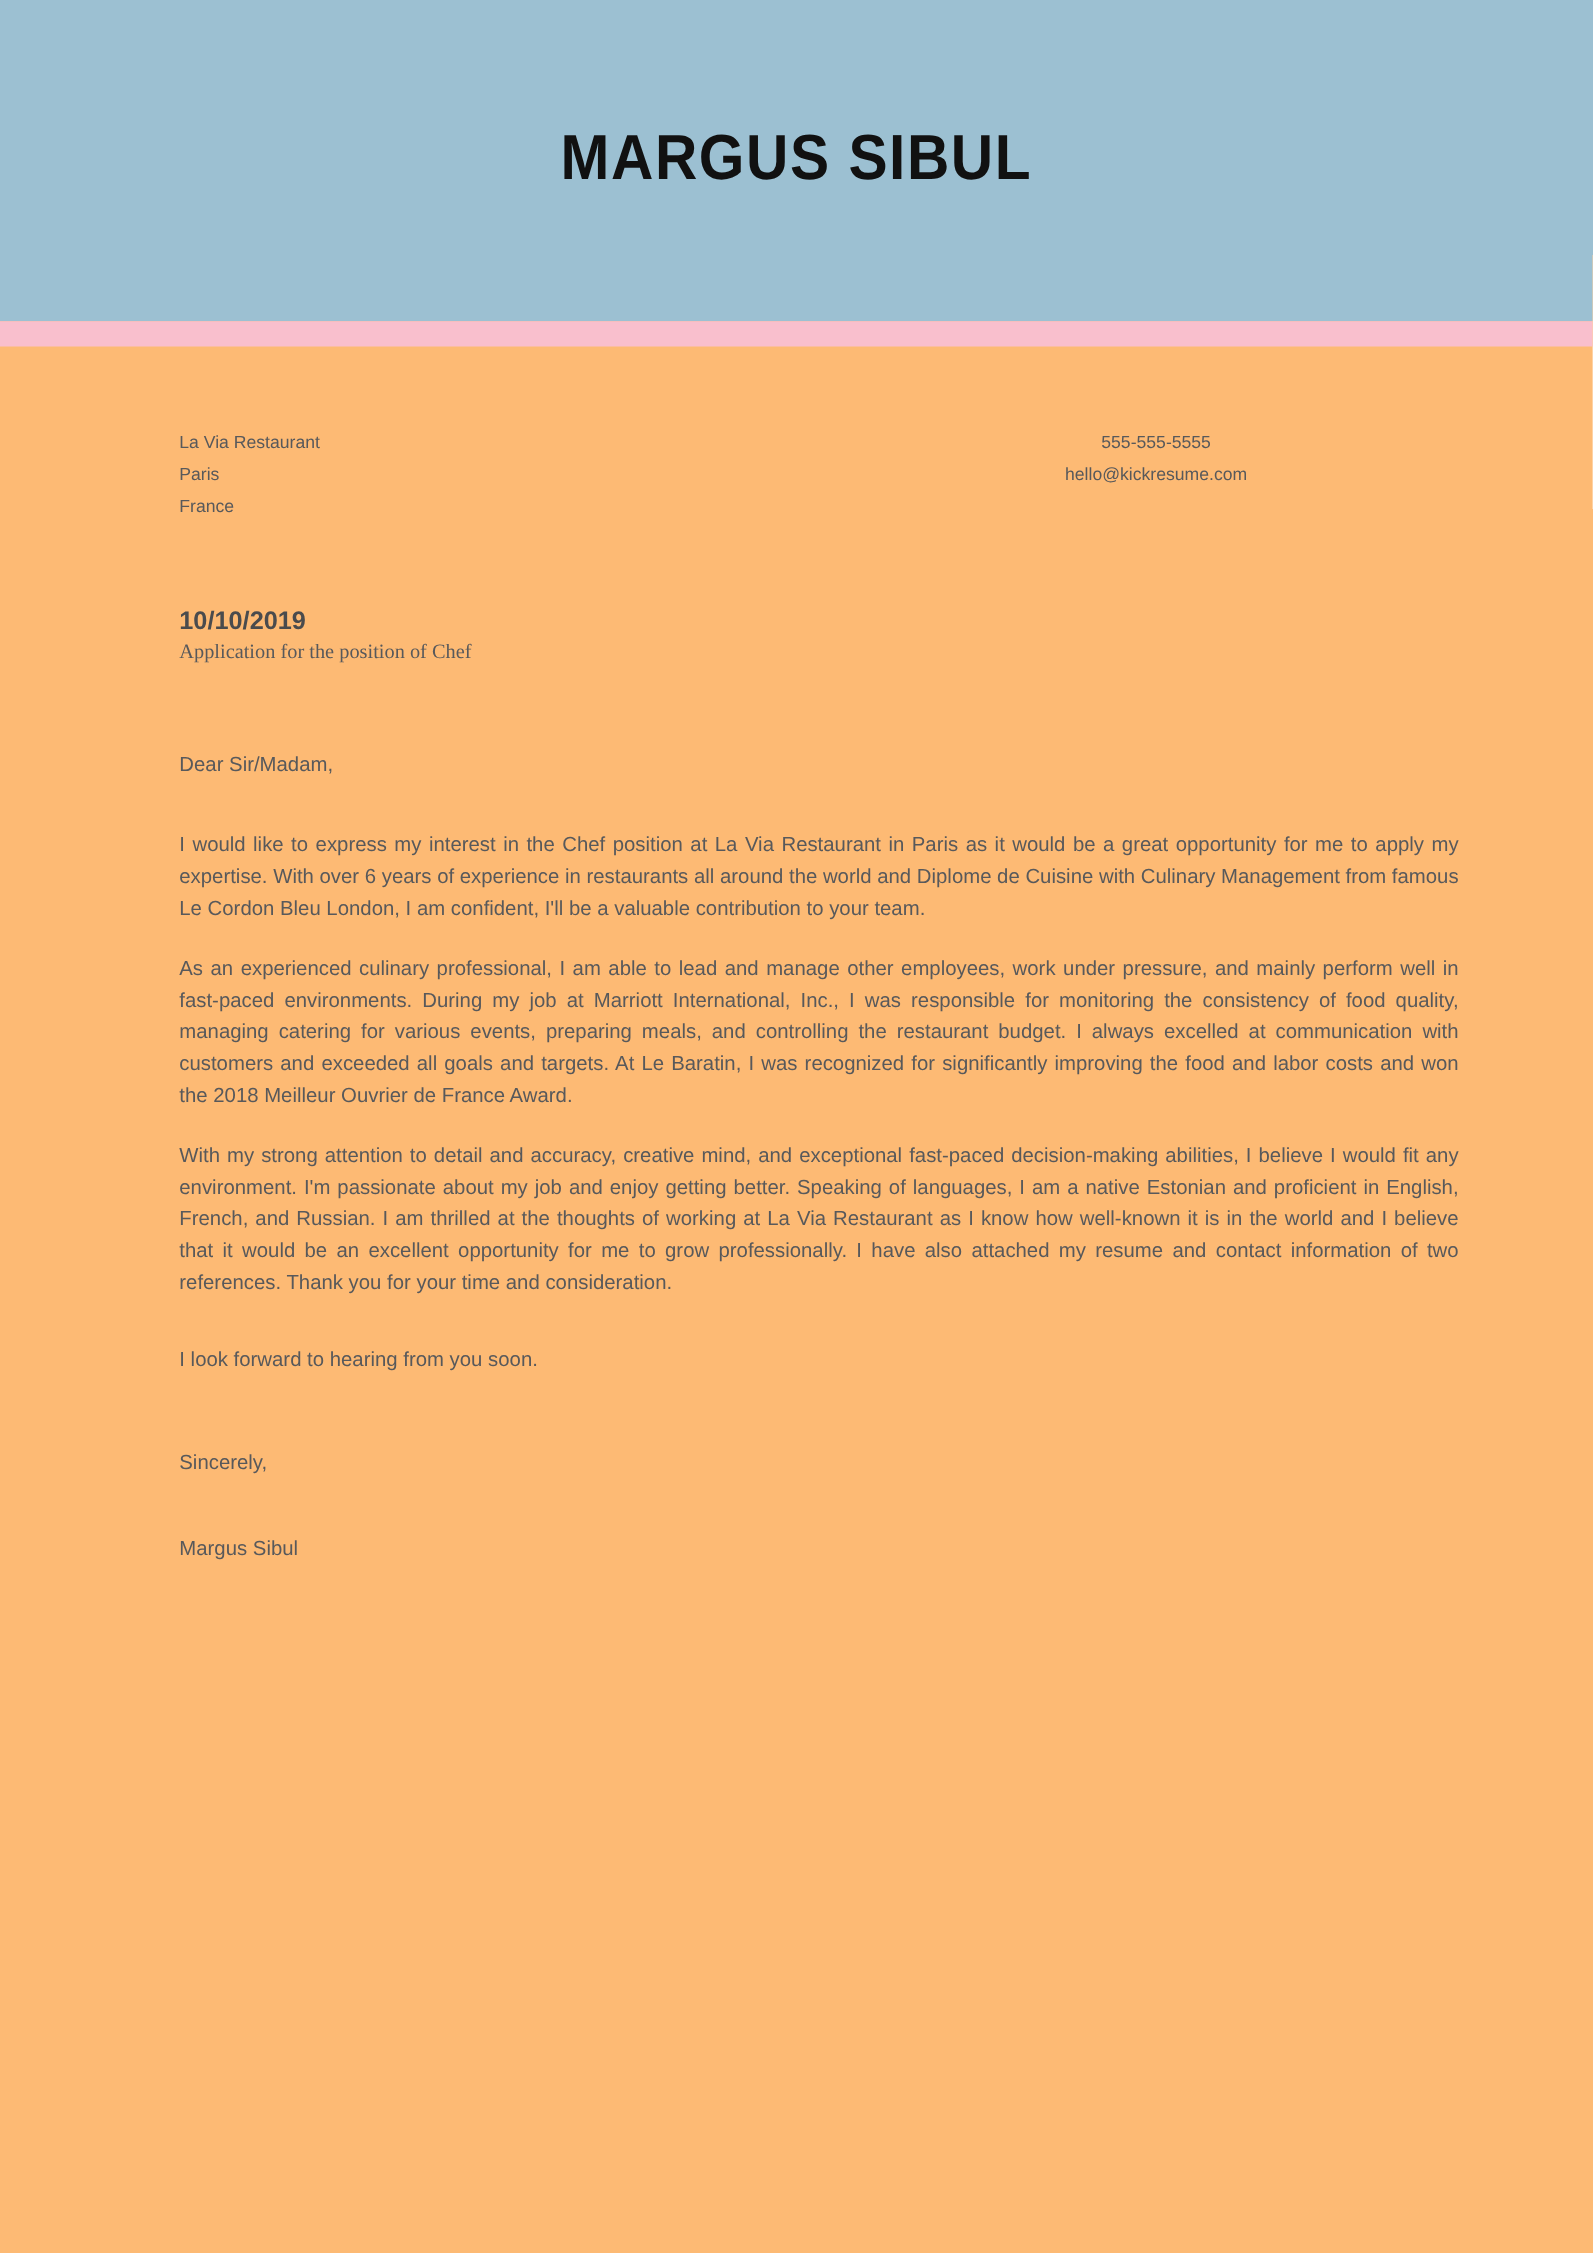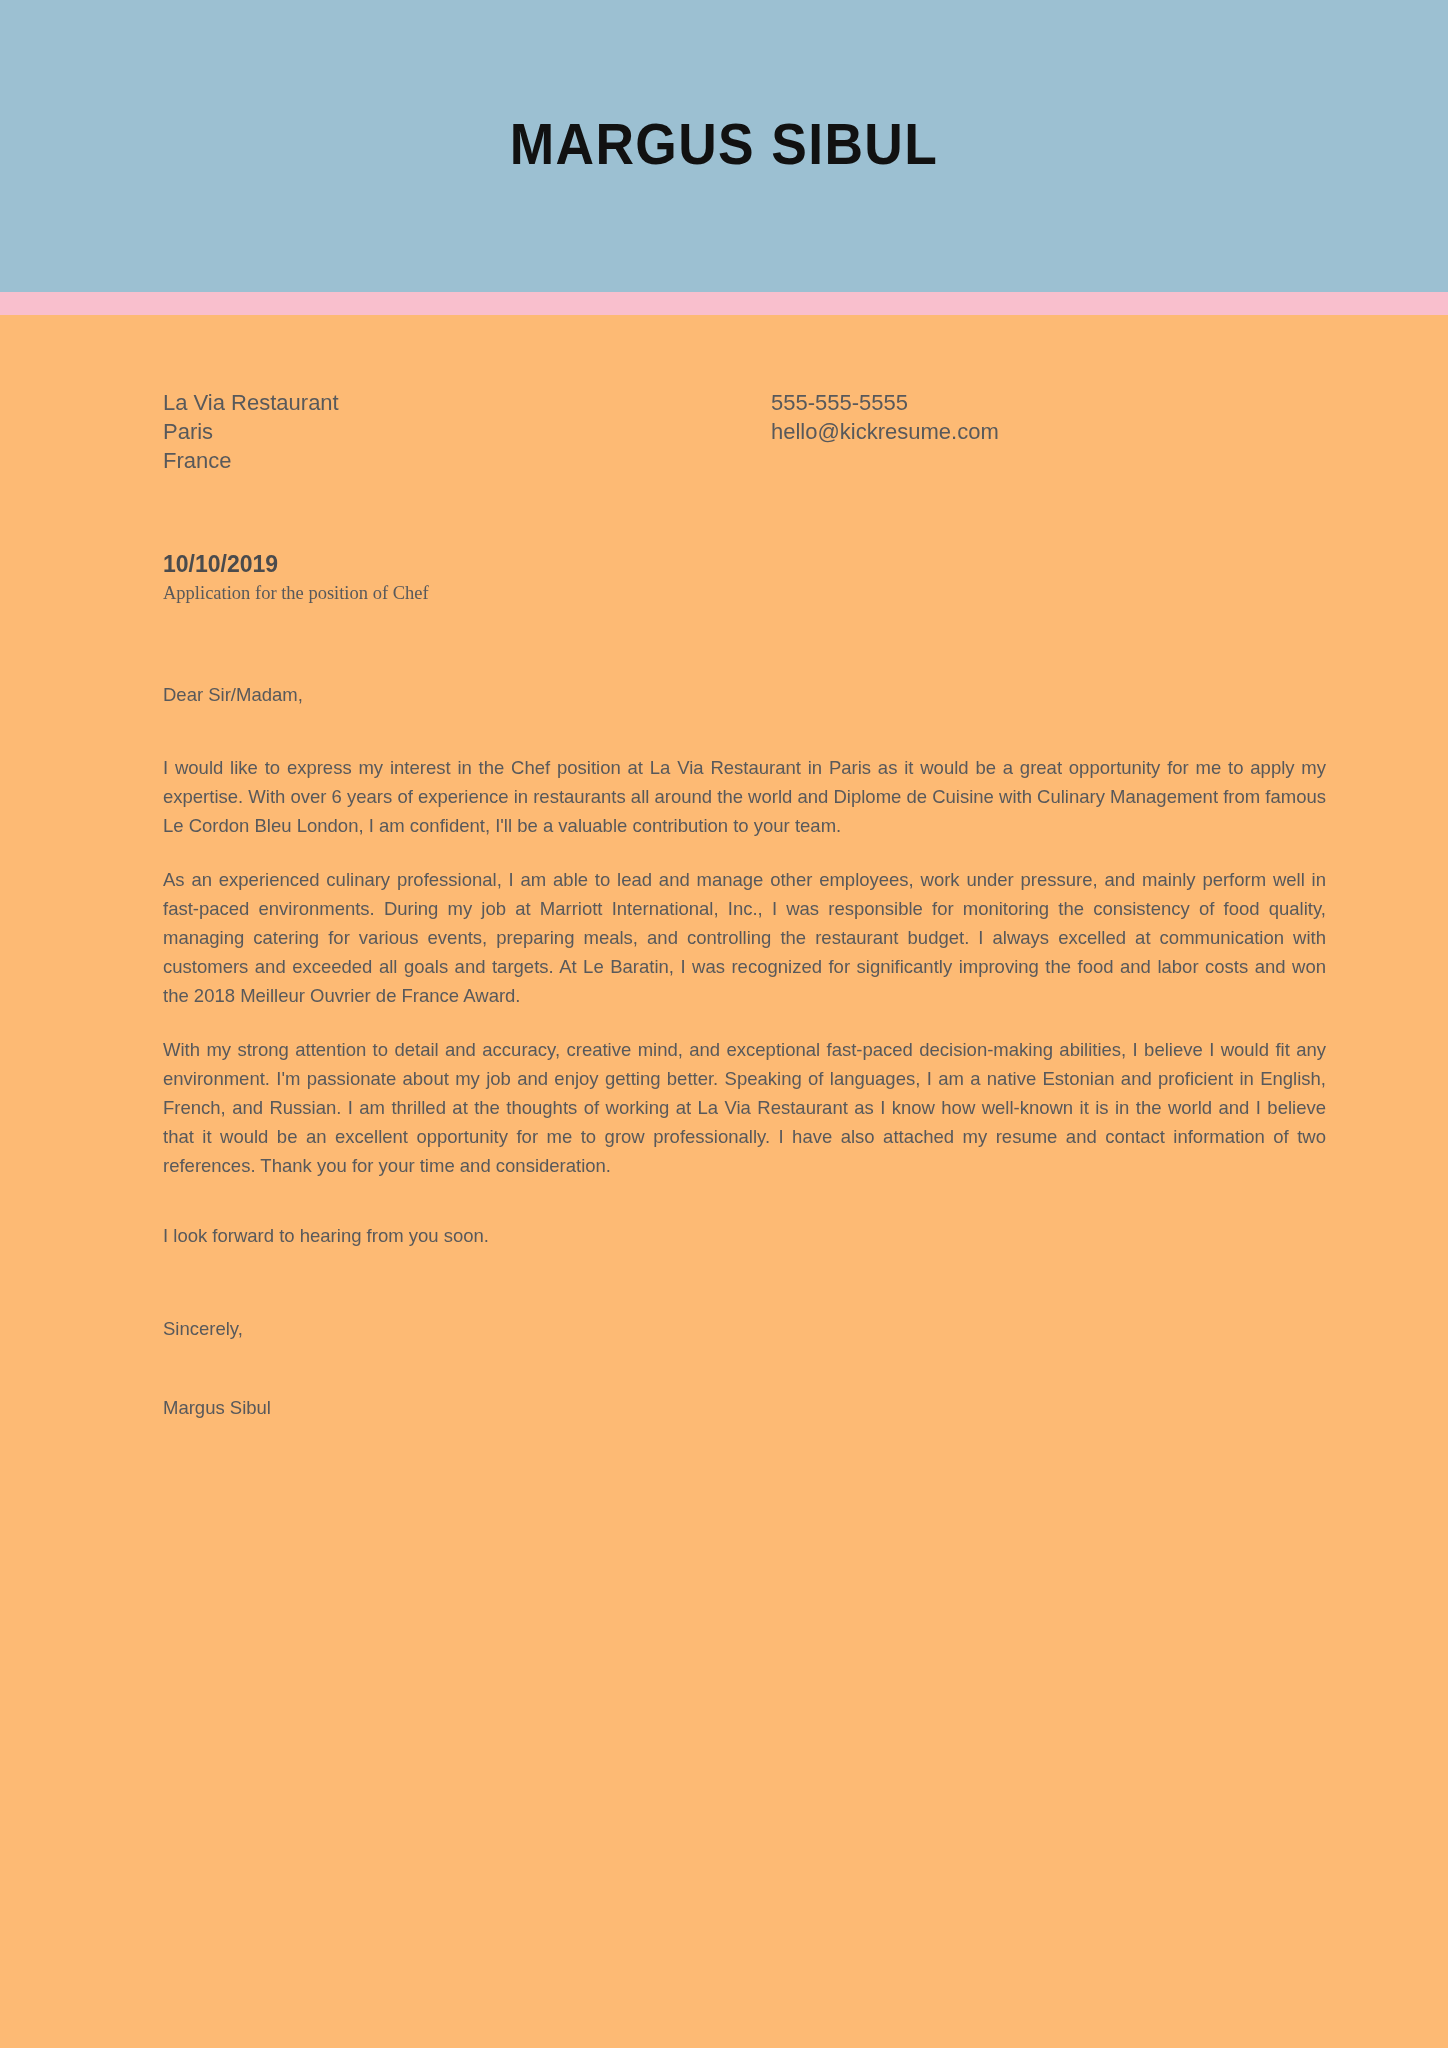--- a/index.html
+++ b/index.html
@@ -64,23 +64,23 @@
     color: #58595B;
     font-size: 18.5px;
     line-height: 1.45;
   }
 
   .addr-row {
     display: flex;
     margin-top: 73px;
   }
   .addr-col-left { width: 608px; }
-  .addr-col-right { width: 560px; }
+  .addr-col-right { width: 560px; text-align: center; }
   .addr-line {
-    font-size: 22px;
+    font-size: 16px;
     line-height: 29px;
     color: #58595B;
     white-space: nowrap;
   }
 
   .meta-block { margin-top: 75px; }
   .meta-date {
     font-size: 23px;
     font-weight: 700;
     color: #4A4B4D;

